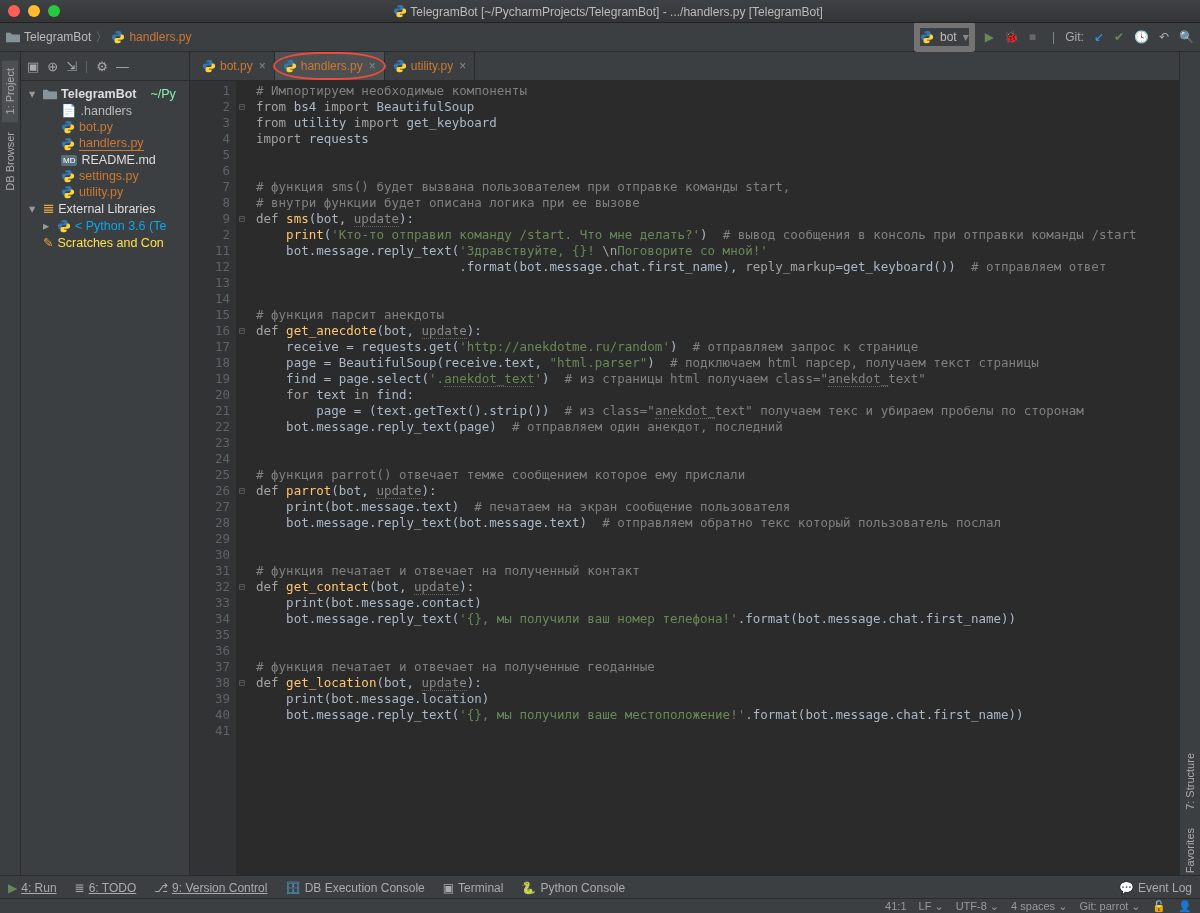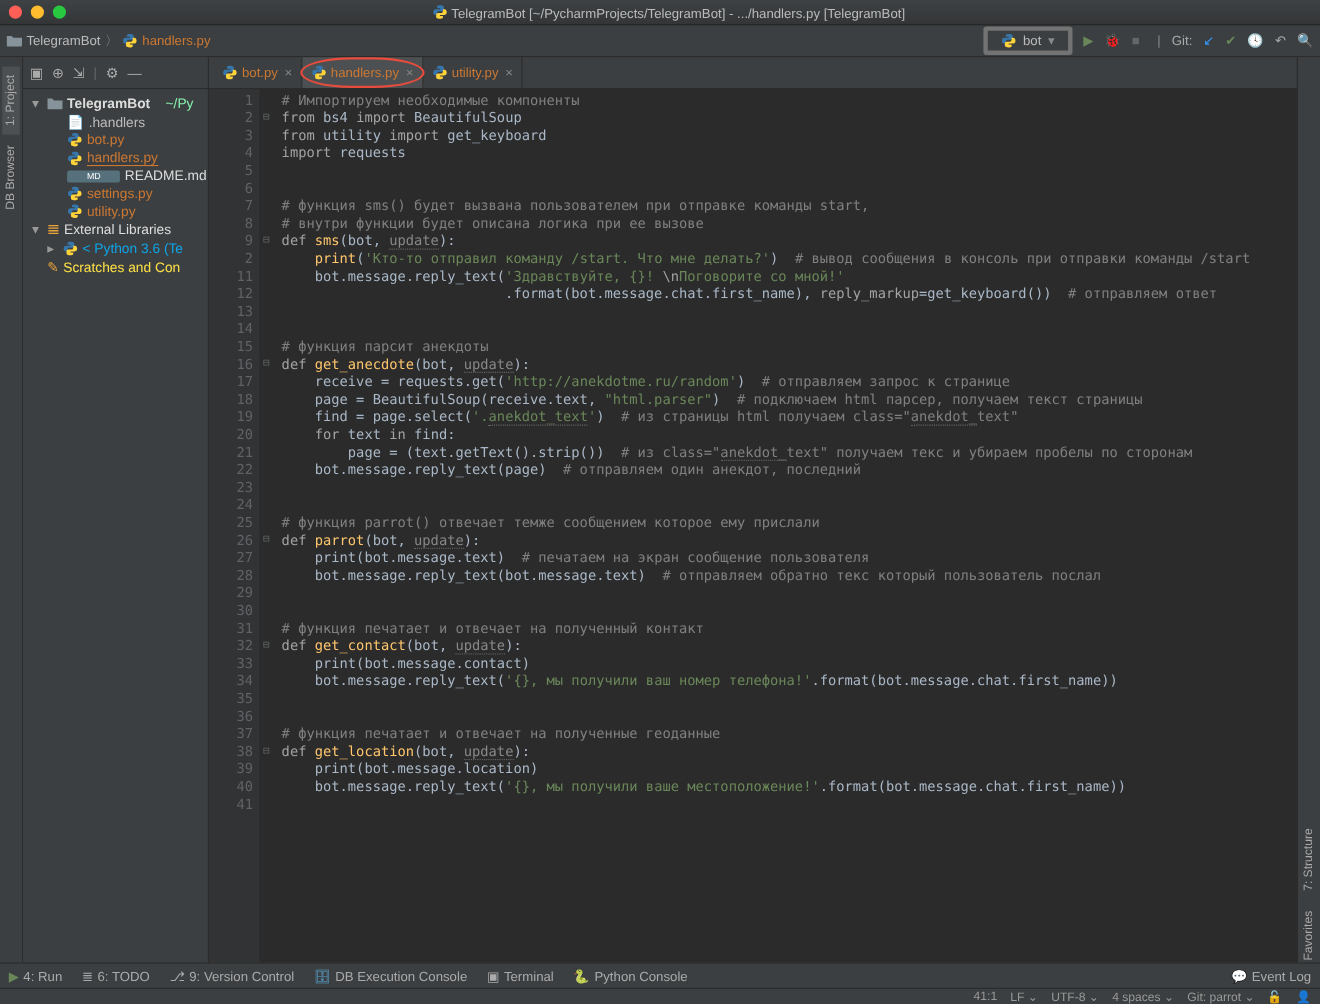--- a/index.html
+++ b/index.html
@@ -9,21 +9,21 @@
 .tc-close{background:#ff5f57}
 .tc-min{background:#febc2e}
 .tc-max{background:#28c840}
 .title{position:absolute;left:16px;right:0;text-align:center;color:#bbb;font-size:12px;pointer-events:none}
 .navbar{height:28px;background:#3c3f41;border-bottom:1px solid #2b2b2b;display:flex;align-items:center;padding:0 6px}
 .breadcrumb{display:flex;align-items:center;gap:4px;font-size:12px}
 .breadcrumb .sep{color:#888}
 .breadcrumb .project{color:#bbb}
 .breadcrumb .file{color:#cc7832}
 .navbar-right{margin-left:auto;display:flex;align-items:center;gap:10px}
-.run-config{display:flex;align-items:center;gap:6px;background:#3c3f41;border:4px solid #737373;padding:2px 12px;border-radius:3px}
+.run-config{display:flex;align-items:center;gap:6px;background:#3c3f41;border:6px solid #737373;padding:2px 0;border-radius:3px}
 .icon-btn{cursor:pointer}
 .main{display:flex;height:849px}
 .left-gutter{width:20px;background:#3c3f41;border-right:1px solid #2b2b2b;display:flex;flex-direction:column;align-items:center;padding-top:8px;gap:2px}
 .gutter-tab{writing-mode:vertical-rl;transform:rotate(180deg);padding:8px 2px;font-size:11px;color:#aaa;cursor:pointer}
 .gutter-tab.active{background:#4c5052}
 .gutter-rip{width:20px;background:#3c3f41;border-left:1px solid #2b2b2b;display:flex;flex-direction:column;align-items:center;gap:2px;justify-content:flex-end;padding-bottom:8px}
 .project-panel{width:168px;background:#3c3f41;border-right:1px solid #2b2b2b;display:flex;flex-direction:column}
 .panel-header{height:28px;display:flex;align-items:center;padding:0 6px;gap:8px;border-bottom:1px solid #2b2b2b}
 .panel-header .icon{color:#aaa;font-size:13px}
 .tree{padding:4px 0;font-size:12.5px;overflow:hidden}
@@ -48,21 +48,21 @@
 .code{flex:1;padding:2px 0 0 8px;white-space:pre;overflow:hidden;position:relative}
 .ln{height:16px}
 .c-comment{color:#808080}
 .c-kw{color:#a3a3a3}
 .c-str{color:#6a8759}
 .c-fn{color:#ffc66d}
 .c-param{color:#888;border-bottom:1px dotted #666}
 .c-txt{color:#a9b7c6}
 .bottom-bar{position:absolute;bottom:14px;left:0;right:0;height:23px;background:#3c3f41;border-top:1px solid #2b2b2b;display:flex;align-items:center;padding:0 8px;gap:18px;font-size:12px}
 .bottom-bar .item{display:flex;align-items:center;gap:4px;color:#aaa;cursor:pointer}
-.bottom-bar .item .underline{}
+.bottom-bar .item .underline{text-decoration:underline}
 .bottom-bar .right{margin-left:auto}
 .status-bar{position:absolute;bottom:0;left:0;right:0;height:14px;background:#3c3f41;display:flex;align-items:center;justify-content:flex-end;padding:0 8px;gap:12px;font-size:11px;color:#999;border-top:1px solid #2b2b2b}
 .py-svg{width:14px;height:14px}
 .folder-svg{width:14px;height:12px}
 svg{display:block}
 </style>
 </head>
 <body>
 
 <div class="titlebar">
@@ -151,21 +151,21 @@
         <span class="label">bot.py</span>
       </div>
       <div class="tree-item depth2 orange underline">
         <svg class="py-svg" viewBox="0 0 16 16">
             <path fill="#3776ab" d="M8 1c-3 0-3 1.3-3 1.3v1.7h3v1H3.5S1 5 1 8s2.5 3 2.5 3H5V9c0-2 2-2 2-2h3c1.5 0 2-1 2-2V3s0-2-4-2z"></path>
             <path fill="#ffd43b" d="M8 15c3 0 3-1.3 3-1.3V12H8v-1h4.5S15 11 15 8s-2.5-3-2.5-3H11v2c0 2-2 2-2 2H6c-1.5 0-2 1-2 2v2s0 2 4 2z"></path>
           </svg>
         <span class="label">handlers.py</span>
       </div>
       <div class="tree-item depth2">
-        <span style="background:#56717c;color:#fff;font-size:8px;padding:1px 18px;border-radius:2px">MD</span>
+        <span style="background:#56717c;color:#fff;font-size:8px;padding:1px 2px;border-radius:2px">MD</span>
         <span class="label" style="color:#ddd">README.md</span>
       </div>
       <div class="tree-item depth2 orange">
         <svg class="py-svg" viewBox="0 0 16 16">
             <path fill="#3776ab" d="M8 1c-3 0-3 1.3-3 1.3v1.7h3v1H3.5S1 5 1 8s2.5 3 2.5 3H5V9c0-2 2-2 2-2h3c1.5 0 2-1 2-2V3s0-2-4-2z"></path>
             <path fill="#ffd43b" d="M8 15c3 0 3-1.3 3-1.3V12H8v-1h4.5S15 11 15 8s-2.5-3-2.5-3H11v2c0 2-2 2-2 2H6c-1.5 0-2 1-2 2v2s0 2 4 2z"></path>
           </svg>
         <span class="label">settings.py</span>
       </div>
       <div class="tree-item depth2 orange">

